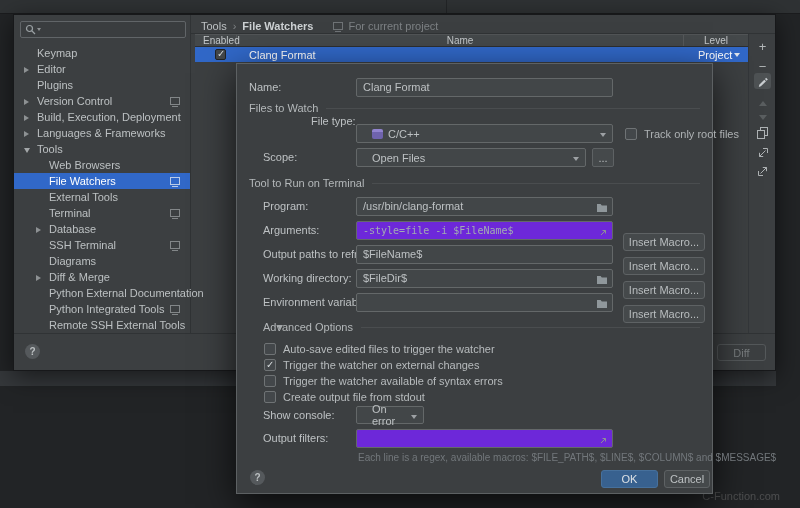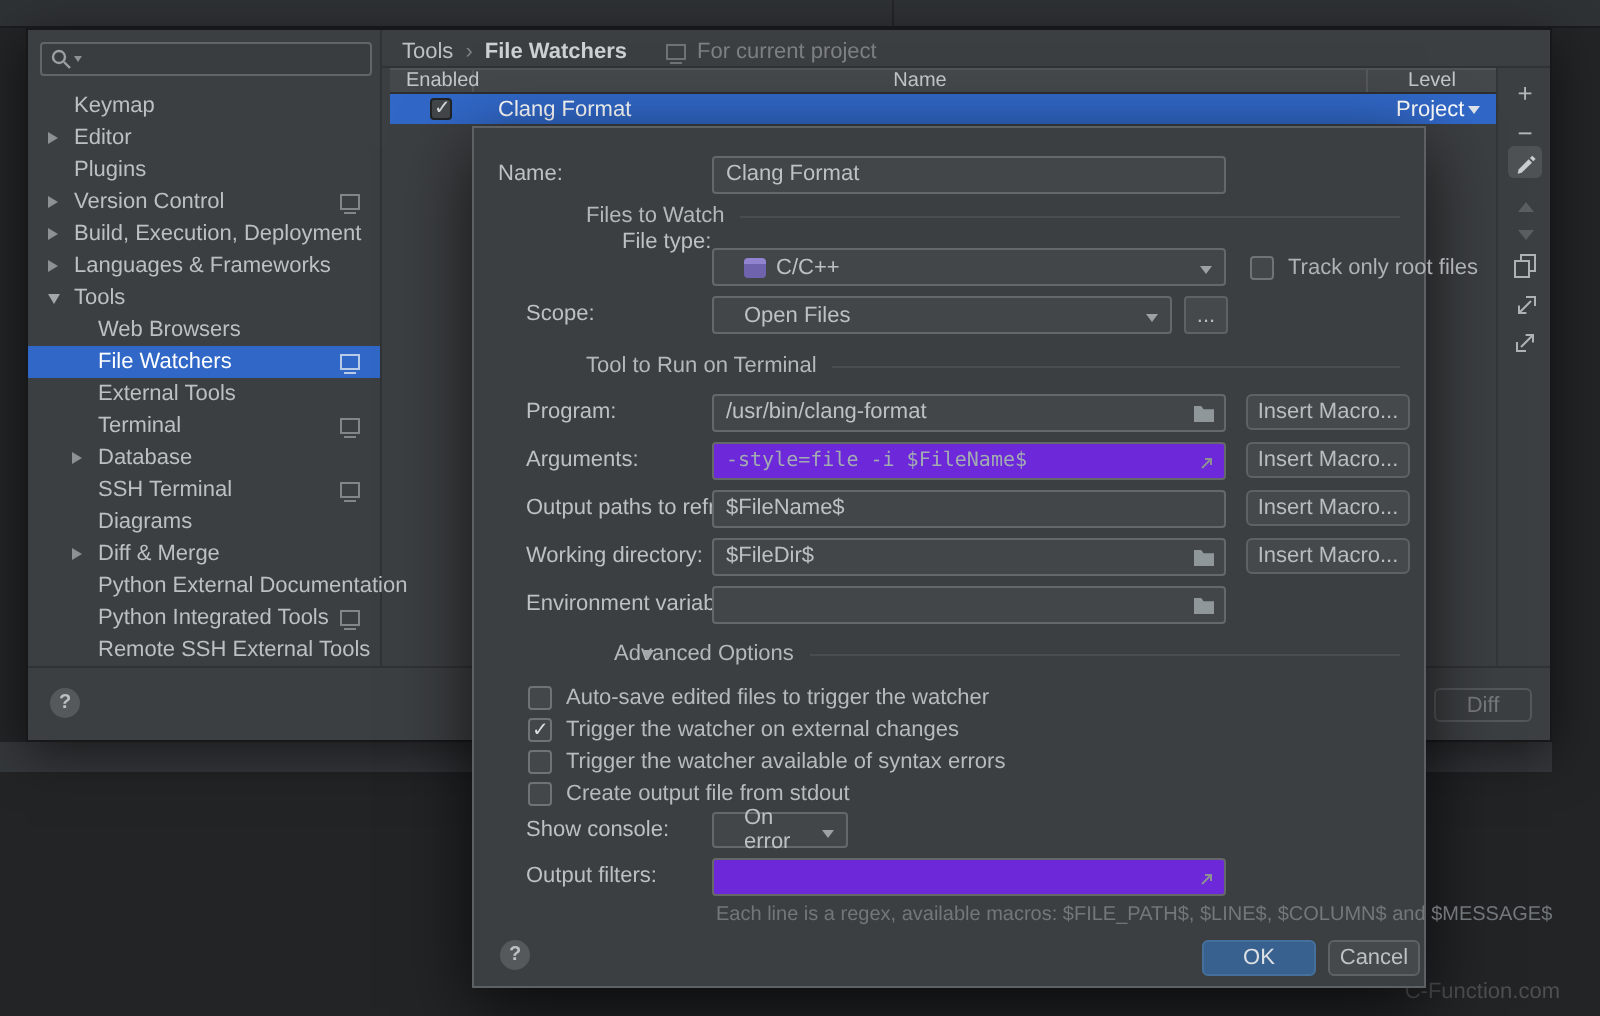--- a/index.html
+++ b/index.html
@@ -74,23 +74,23 @@
 
   
   .dlg{position:absolute;left:236px;top:63px;width:477px;height:431px;background:#3c3f41;border:1px solid #5d6163;box-sizing:border-box;box-shadow:0 10px 34px rgba(0,0,0,.7);z-index:10;}
   .lab{position:absolute;height:19px;line-height:19px;color:#bdc1c3;white-space:nowrap;}
   .fld{position:absolute;height:19px;background:#424648;border:1px solid #646869;border-radius:2px;box-sizing:border-box;line-height:17px;padding:0 6px;color:#bdc1c3;white-space:nowrap;overflow:hidden;}
   .fld.mono{font-family:"DejaVu Sans Mono",monospace;background:#6d28d9;color:#a2abb2;font-size:10px;}
   .fld .ficon{position:absolute;right:4px;top:3px;}
   .fld .eicon{position:absolute;right:4px;top:4px;}
   .combo{position:absolute;height:19px;background:#424648;border:1px solid #646869;border-radius:2px;box-sizing:border-box;display:flex;align-items:center;padding:0 15px;color:#bdc1c3;}
   .combo .carr{position:absolute;right:6px;top:8px;width:0;height:0;border-top:4px solid #9da1a4;border-left:3.5px solid transparent;border-right:3.5px solid transparent;}
-  .sepline{position:absolute;display:flex;align-items:center;color:#b4b8ba;white-space:nowrap;margin-left:44px;}
+  .sepline{position:absolute;display:flex;align-items:center;color:#b4b8ba;white-space:nowrap;}
   .sepline .ln{flex:1;height:1px;background:#55595b;margin-left:8px;opacity:.55;}
-  .macrobtn{position:absolute;width:82px;height:18px;background:#45494b;border:1px solid #5e6264;border-radius:3px;color:#b9bdbf;display:flex;align-items:center;justify-content:center;box-sizing:border-box;font-size:11px;}
+  .macrobtn{position:absolute;width:82px;height:18px;background:#45494b;border:1px solid #5e6264;border-radius:3px;color:#b9bdbf;display:flex;align-items:center;justify-content:center;box-sizing:border-box;font-size:11px;margin-top:36px;}
   .dcb{position:absolute;display:flex;align-items:center;gap:7px;height:15px;color:#b7bbbd;white-space:nowrap;}
   .dcb .cbx{width:12px;height:12px;border:1px solid #6f7375;background:#43474a;}
   .dcb .cbx.on::after{left:1px;top:-1px;}
   .browse{position:absolute;width:22px;height:19px;background:#45494b;border:1px solid #5e6264;border-radius:2px;color:#b9bdbf;display:flex;align-items:center;justify-content:center;box-sizing:border-box;}
   .cpp-icon{display:inline-block;width:11px;height:10px;border-radius:2px;background:linear-gradient(#9183cf 0 3px,#6f63ad 3px 100%);margin-right:5px;flex:0 0 11px;}
   .hint{position:absolute;left:121px;top:388px;font-size:10px;color:#72777b;white-space:nowrap;}
   .okbtn{position:absolute;left:364px;top:406px;width:57px;height:18px;background:#38618f;border:1px solid #46709c;border-radius:3px;color:#dde1e5;display:flex;align-items:center;justify-content:center;box-sizing:border-box;font-size:11px;}
   .cancelbtn{position:absolute;left:427px;top:406px;width:46px;height:18px;background:#45494b;border:1px solid #5e6264;border-radius:3px;color:#bdc1c3;display:flex;align-items:center;justify-content:center;box-sizing:border-box;font-size:11px;}
   .dlg .helpbtn{left:13px;top:406px;}
   .advarr{position:absolute;left:14px;top:4px;width:0;height:0;border-top:5px solid #a3a7a9;border-left:3.5px solid transparent;border-right:3.5px solid transparent;}

